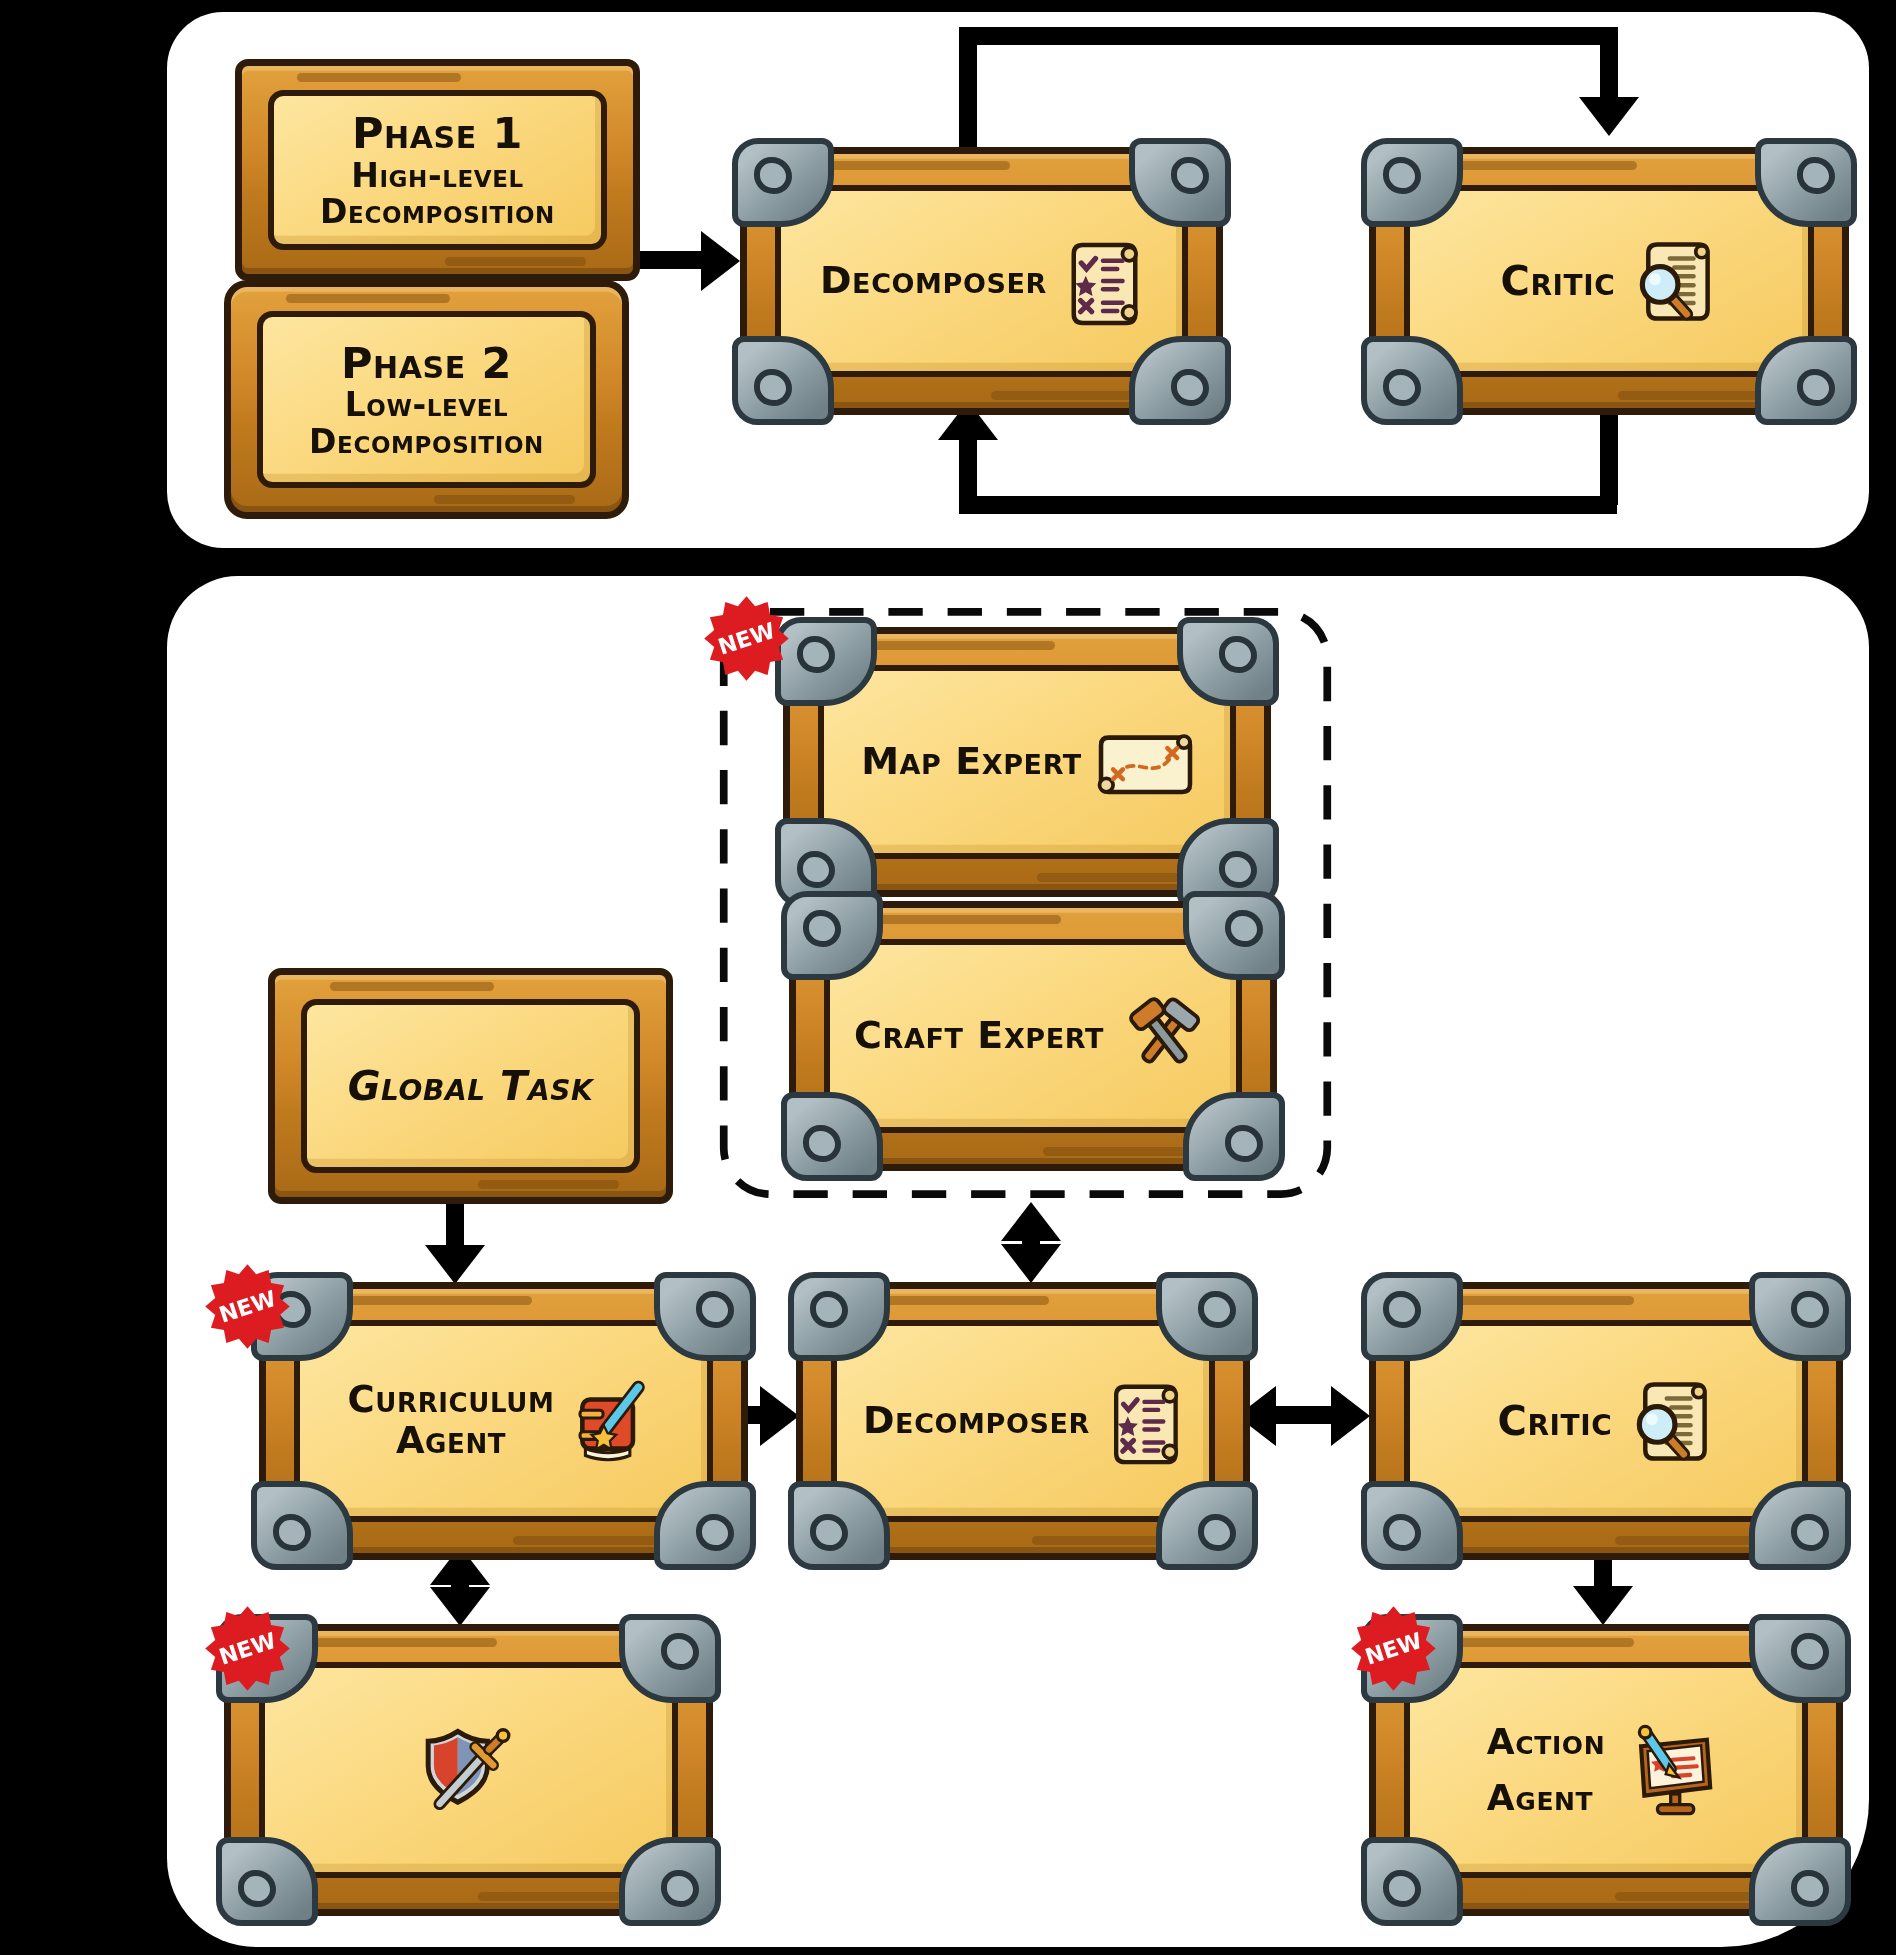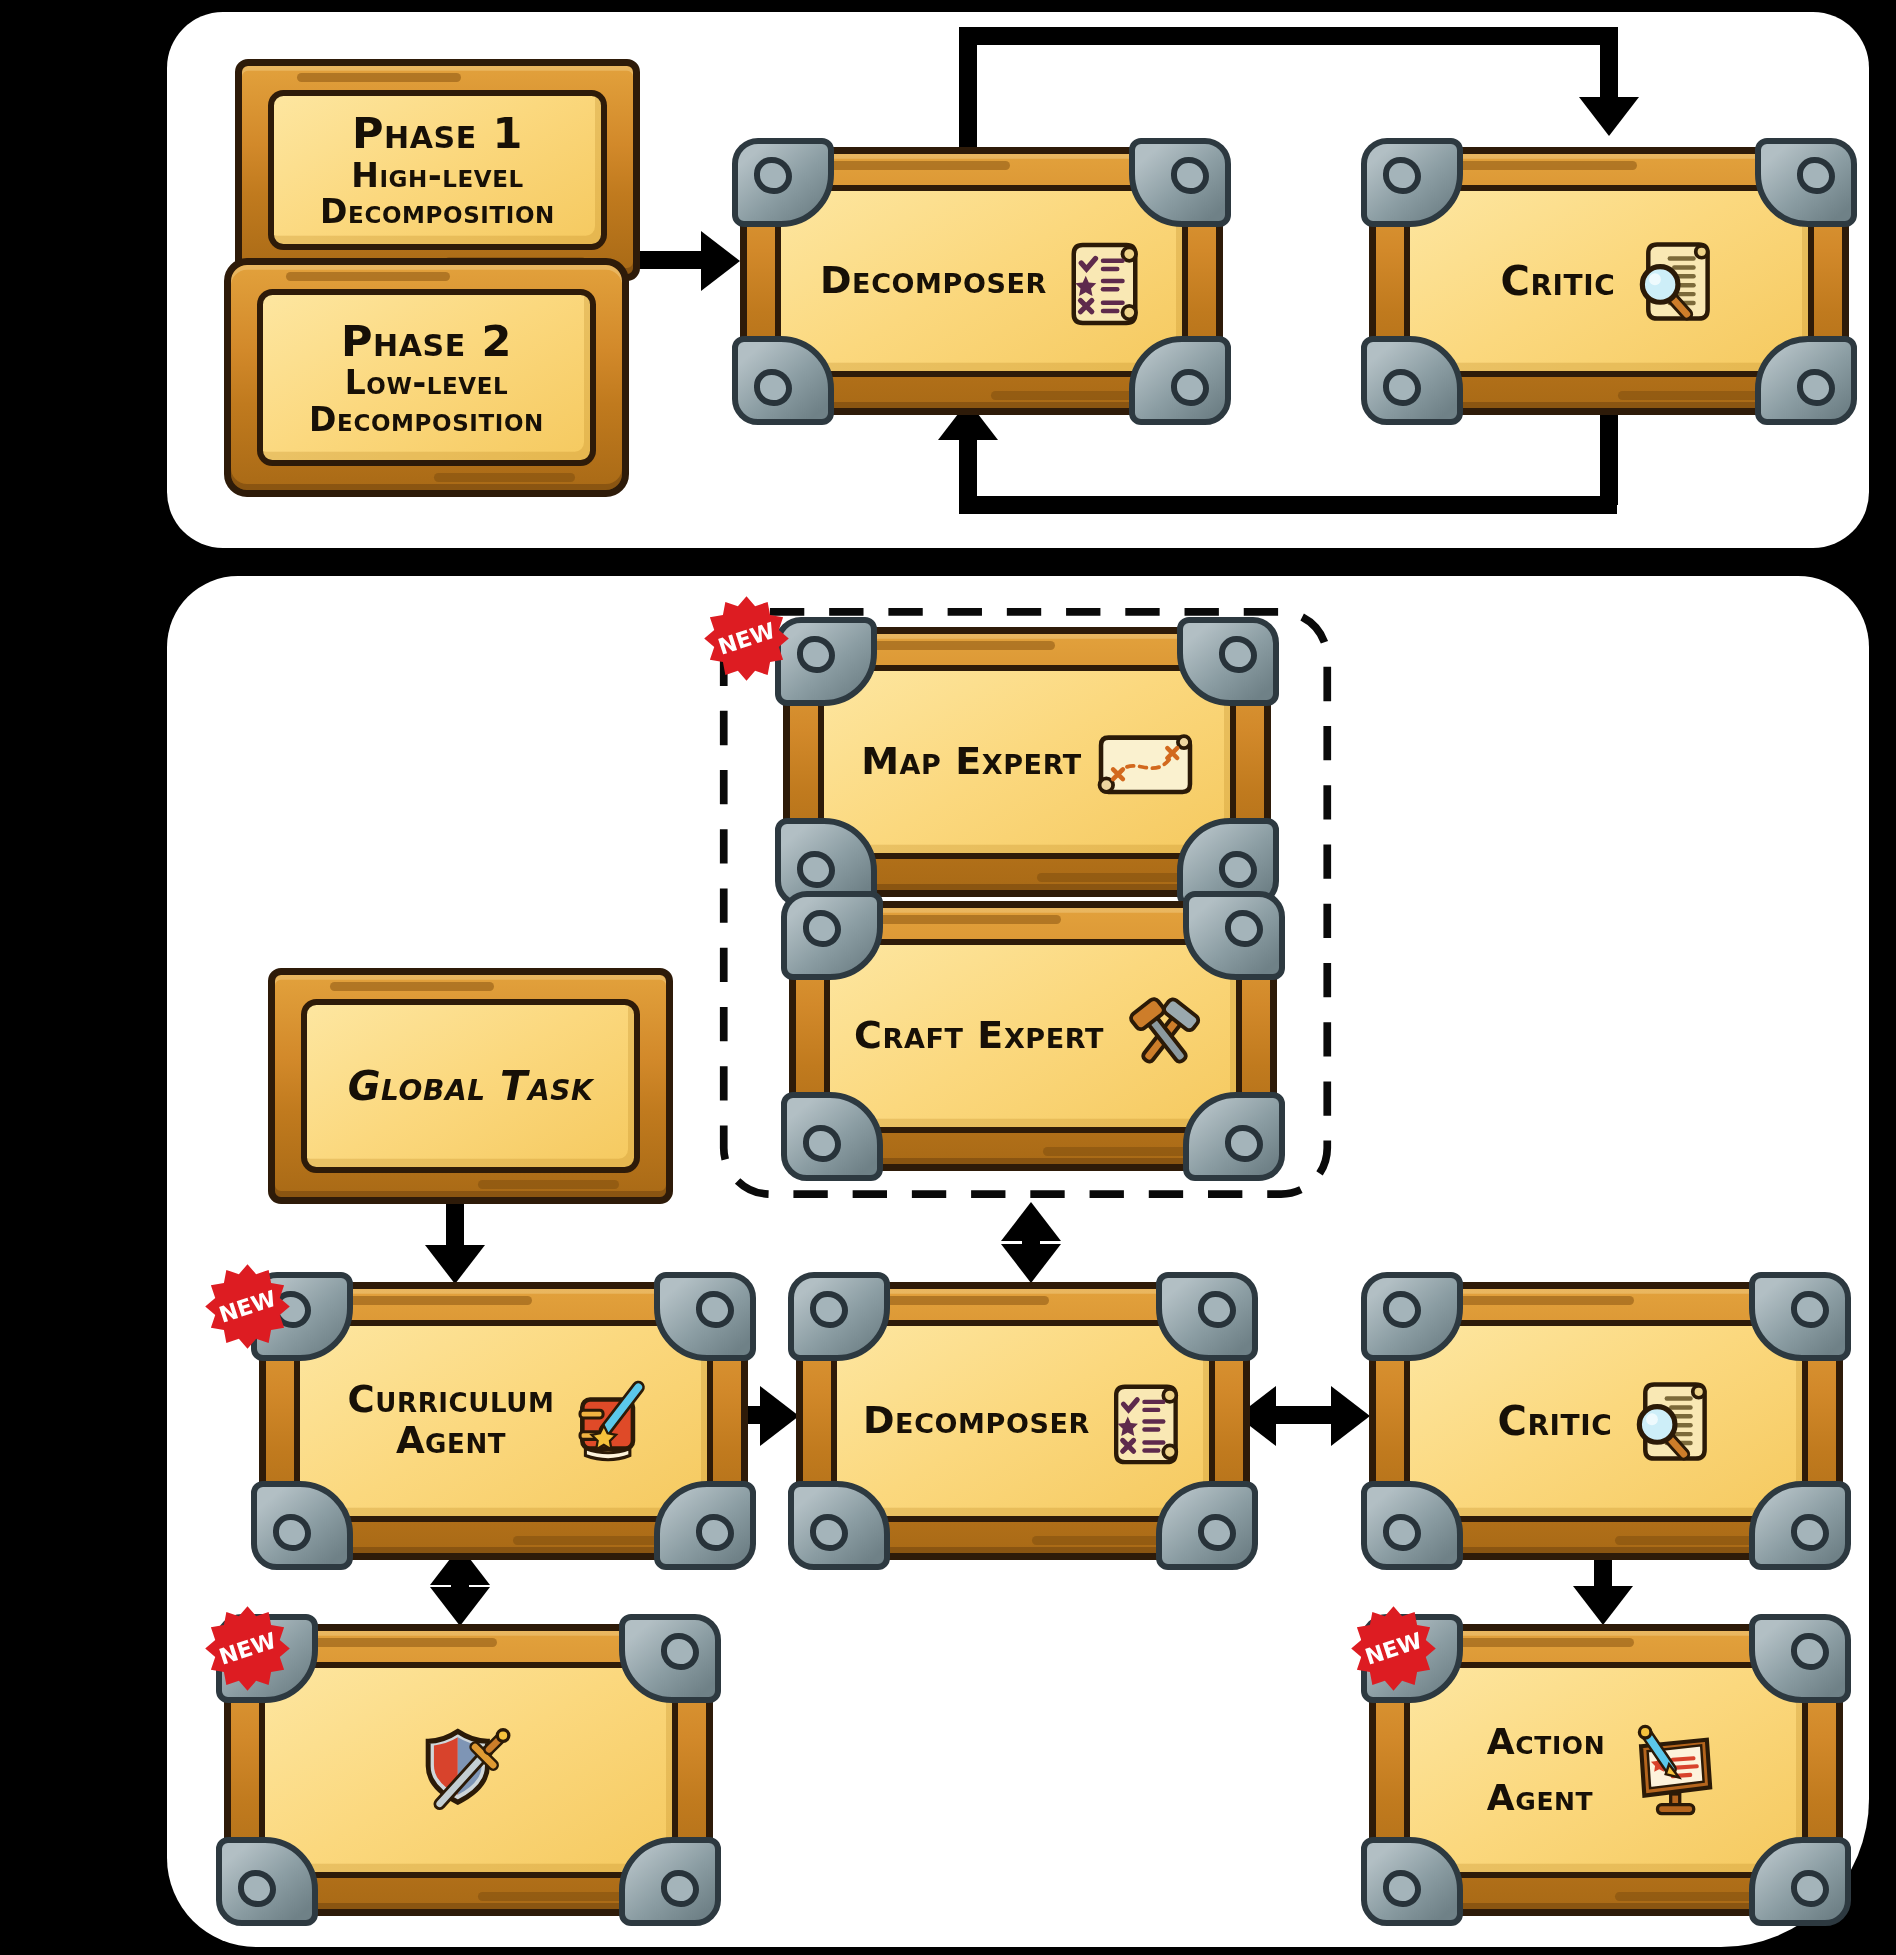--- a/index.html
+++ b/index.html
@@ -92,21 +92,21 @@
     <div class="wbox plain" style="left:68px;top:47px;width:391px;height:208px;">
       <div class="panel">
         <div class="lbl phase-text">
           <div class="p-title">Phase 1</div>
           <div class="p-sub">High-level</div>
           <div class="p-sub">Decomposition</div>
         </div>
       </div>
     </div>
 
-    <div class="wbox plain" style="left:57px;top:246px;width:391px;height:225px;border-radius:23px;">
+    <div class="wbox plain" style="left:57px;top:268px;width:391px;height:225px;border-radius:23px;">
       <div class="panel">
         <div class="lbl phase-text">
           <div class="p-title">Phase 2</div>
           <div class="p-sub">Low-level</div>
           <div class="p-sub">Decomposition</div>
         </div>
       </div>
     </div>
 
     <div class="wbox" style="left:573px;top:135px;width:469px;height:254px;">

